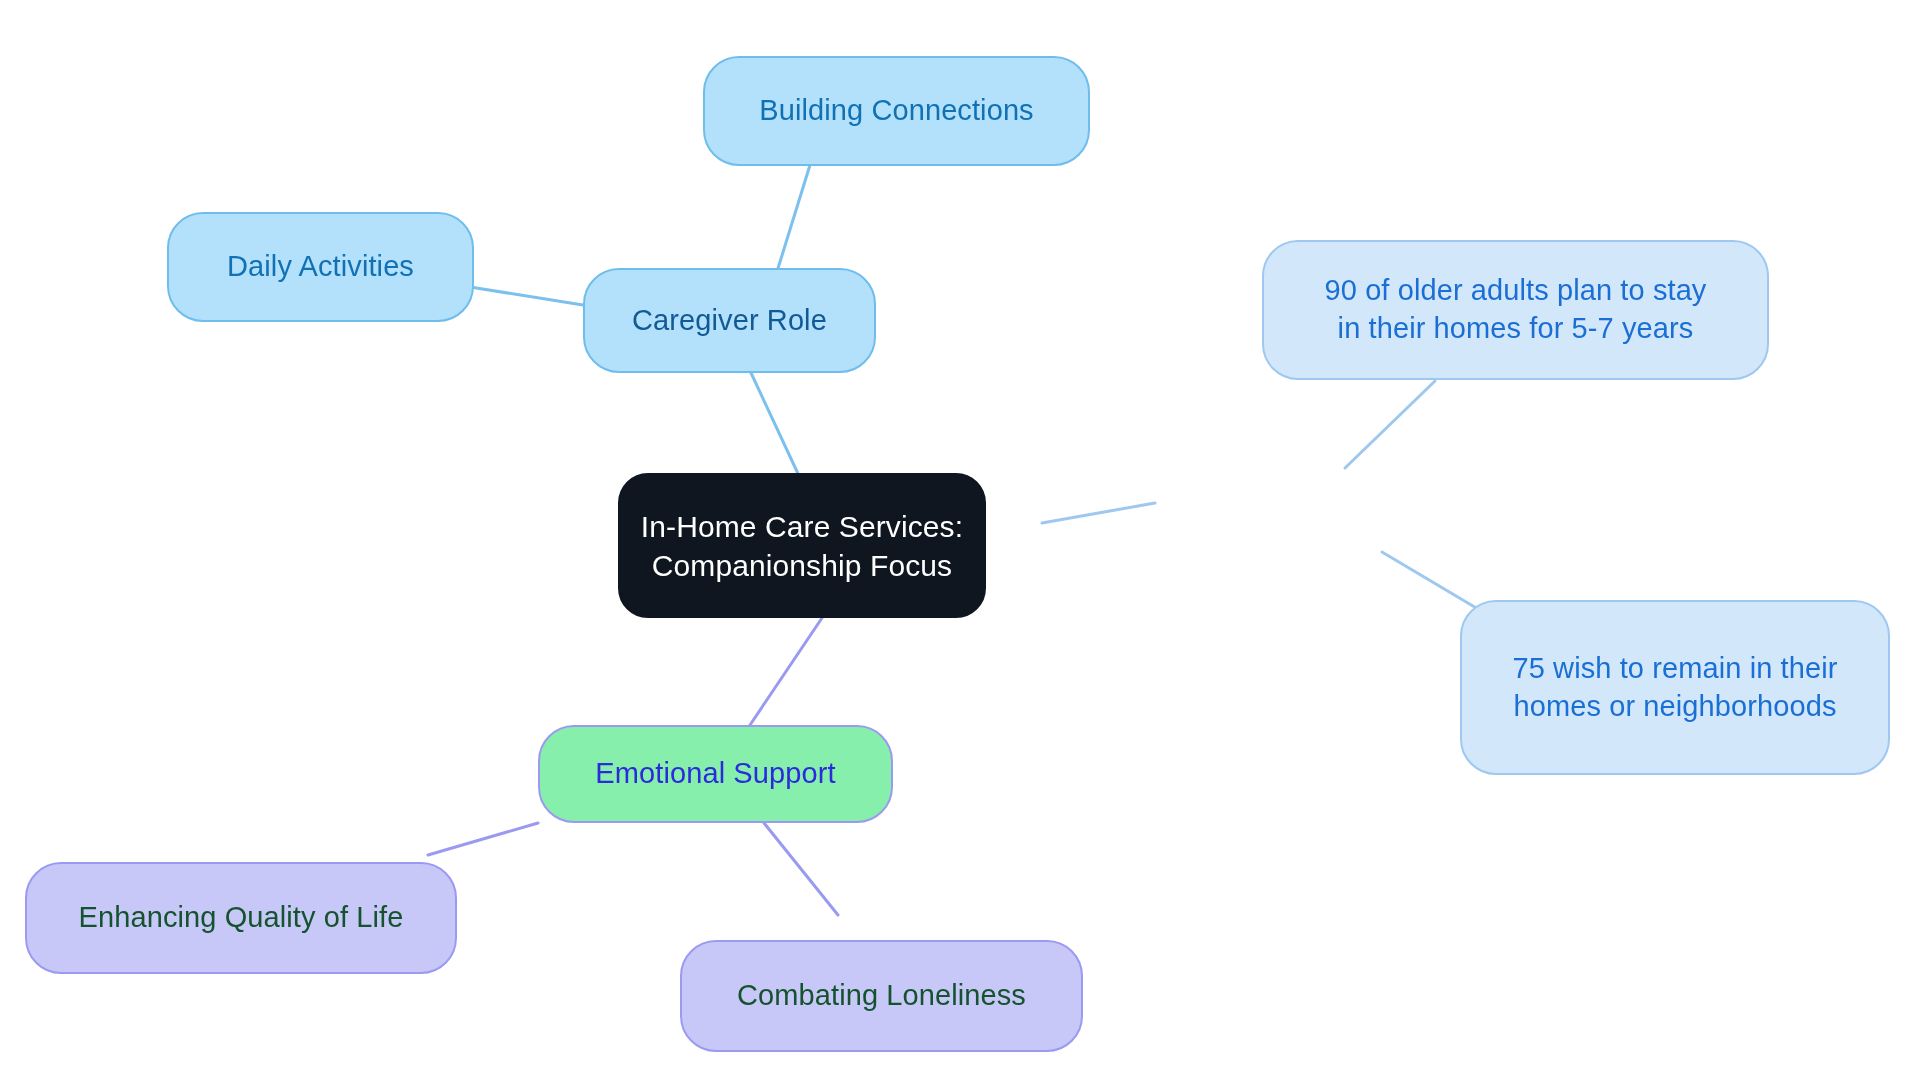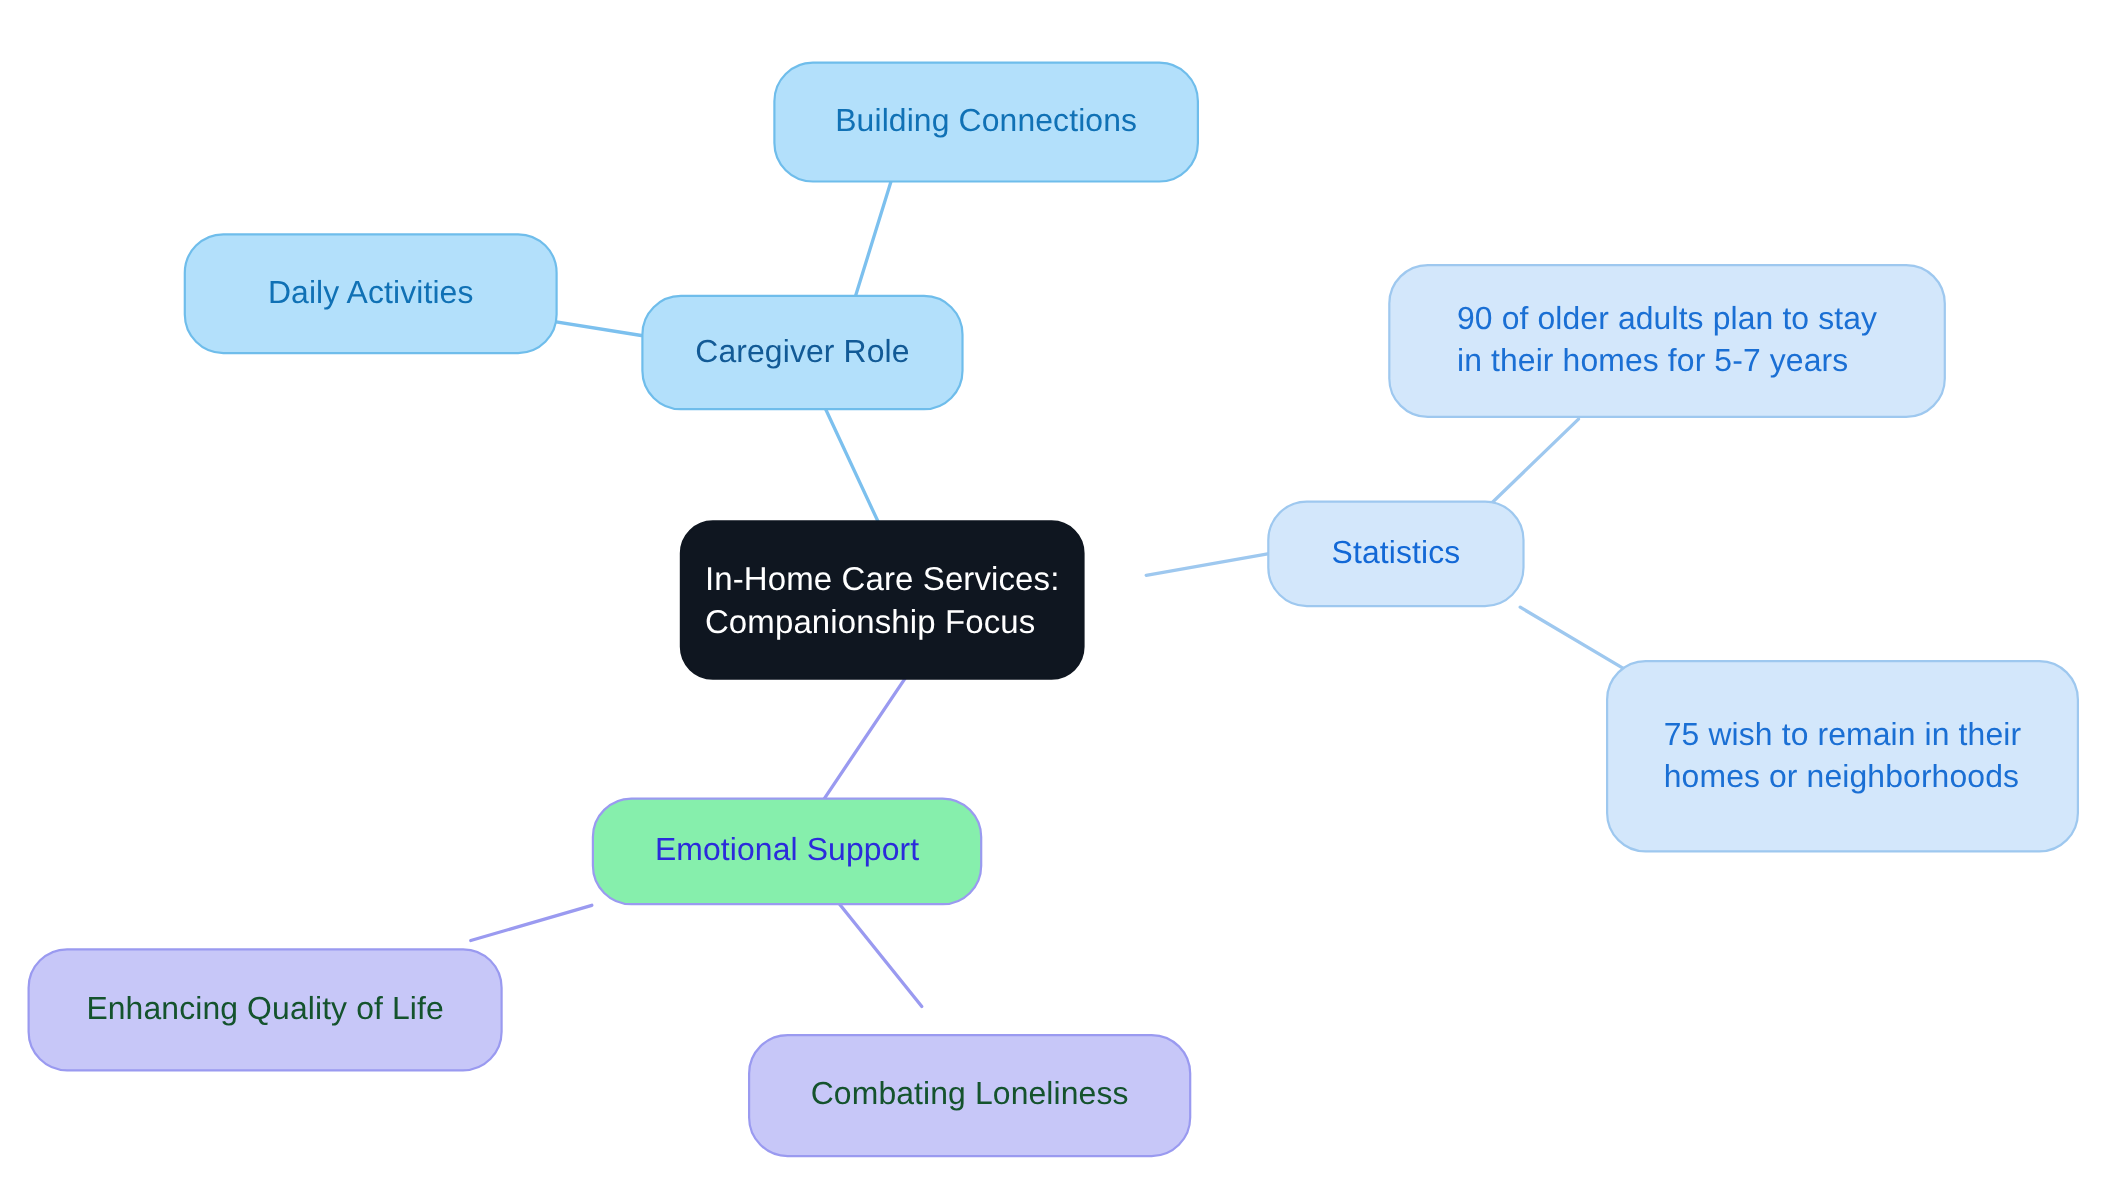--- a/index.html
+++ b/index.html
@@ -22,21 +22,21 @@
     width: 1920px;
     height: 1083px;
     pointer-events: none;
   }
   .node {
     position: absolute;
     box-sizing: border-box;
     display: flex;
     align-items: center;
     justify-content: center;
-    text-align: left;
+    text-align: center;
     border-radius: 36px;
     border-style: solid;
     border-width: 2px;
     line-height: 1.30;
     white-space: pre-line;
     letter-spacing: 0.1px;
   }
   .node.root {
     background: #0f1620;
     border-color: #0f1620;
@@ -107,23 +107,22 @@
     <path d="M 760 818 L 838 915" stroke="#9a9af0" stroke-width="3" fill="none" stroke-linecap="round"></path>
   </svg>
 
   <div class="node root" style="left:618px; top:473px; width:368px; height:145px;">In-Home Care Services:
 Companionship Focus</div>
 
   <div class="node branch-blue" style="left:583px; top:268px; width:293px; height:105px;">Caregiver Role</div>
 
   <div class="node leaf-blue" style="left:703px; top:56px; width:387px; height:110px;">Building Connections</div>
 
-  <div class="node leaf-blue" style="left:167px; top:212px; width:340px; height:110px;">Daily Activities</div>
+  <div class="node leaf-blue" style="left:167px; top:212px; width:307px; height:110px;">Daily Activities</div>
 
-  <div class="node branch-lightblue" style="left:1152px; top:455px; width:234px; height:97px;">Statistics</div>
 
   <div class="node leaf-lightblue" style="left:1262px; top:240px; width:507px; height:140px;">90 of older adults plan to stay
 in their homes for 5-7 years</div>
 
   <div class="node leaf-lightblue" style="left:1460px; top:600px; width:430px; height:175px;">75 wish to remain in their
 homes or neighborhoods</div>
 
   <div class="node branch-purple" style="left:538px; top:725px; width:355px; height:98px;">Emotional Support</div>
 
   <div class="node leaf-purple" style="left:25px; top:862px; width:432px; height:112px;">Enhancing Quality of Life</div>

